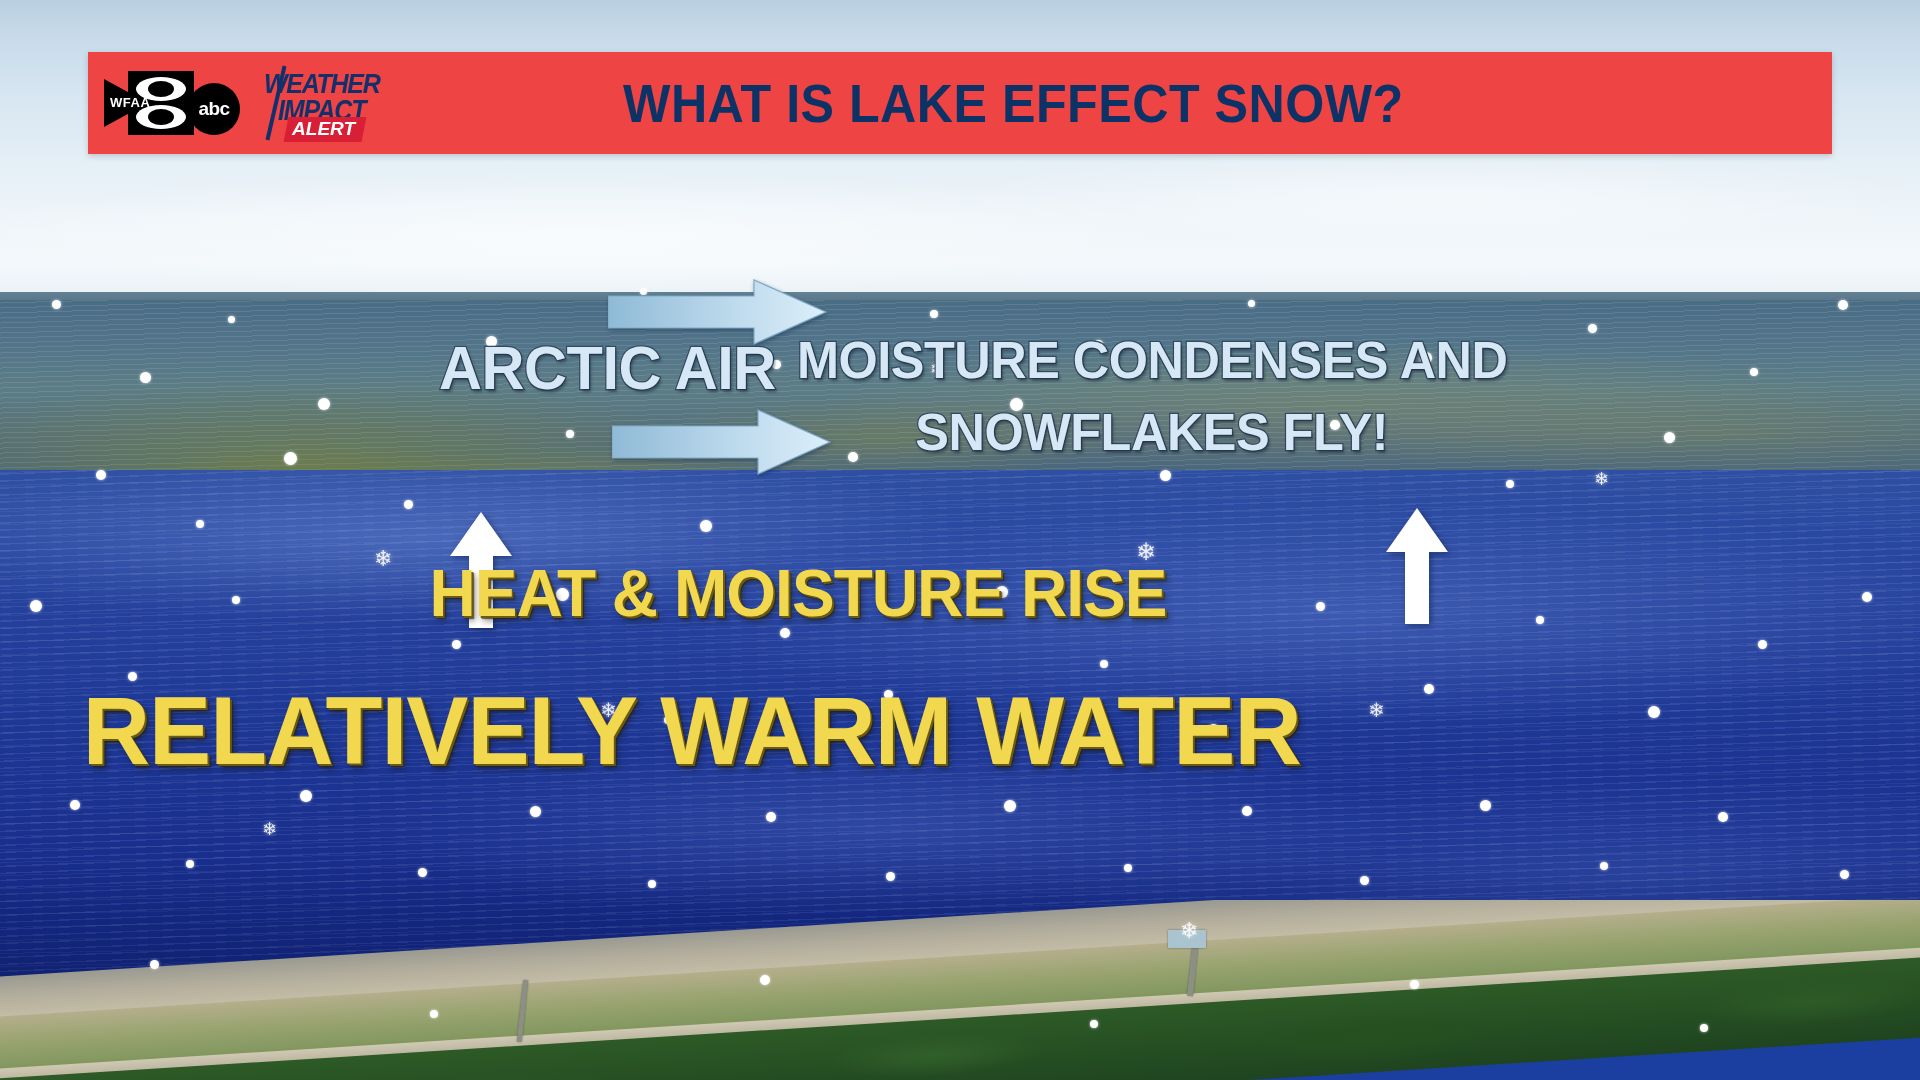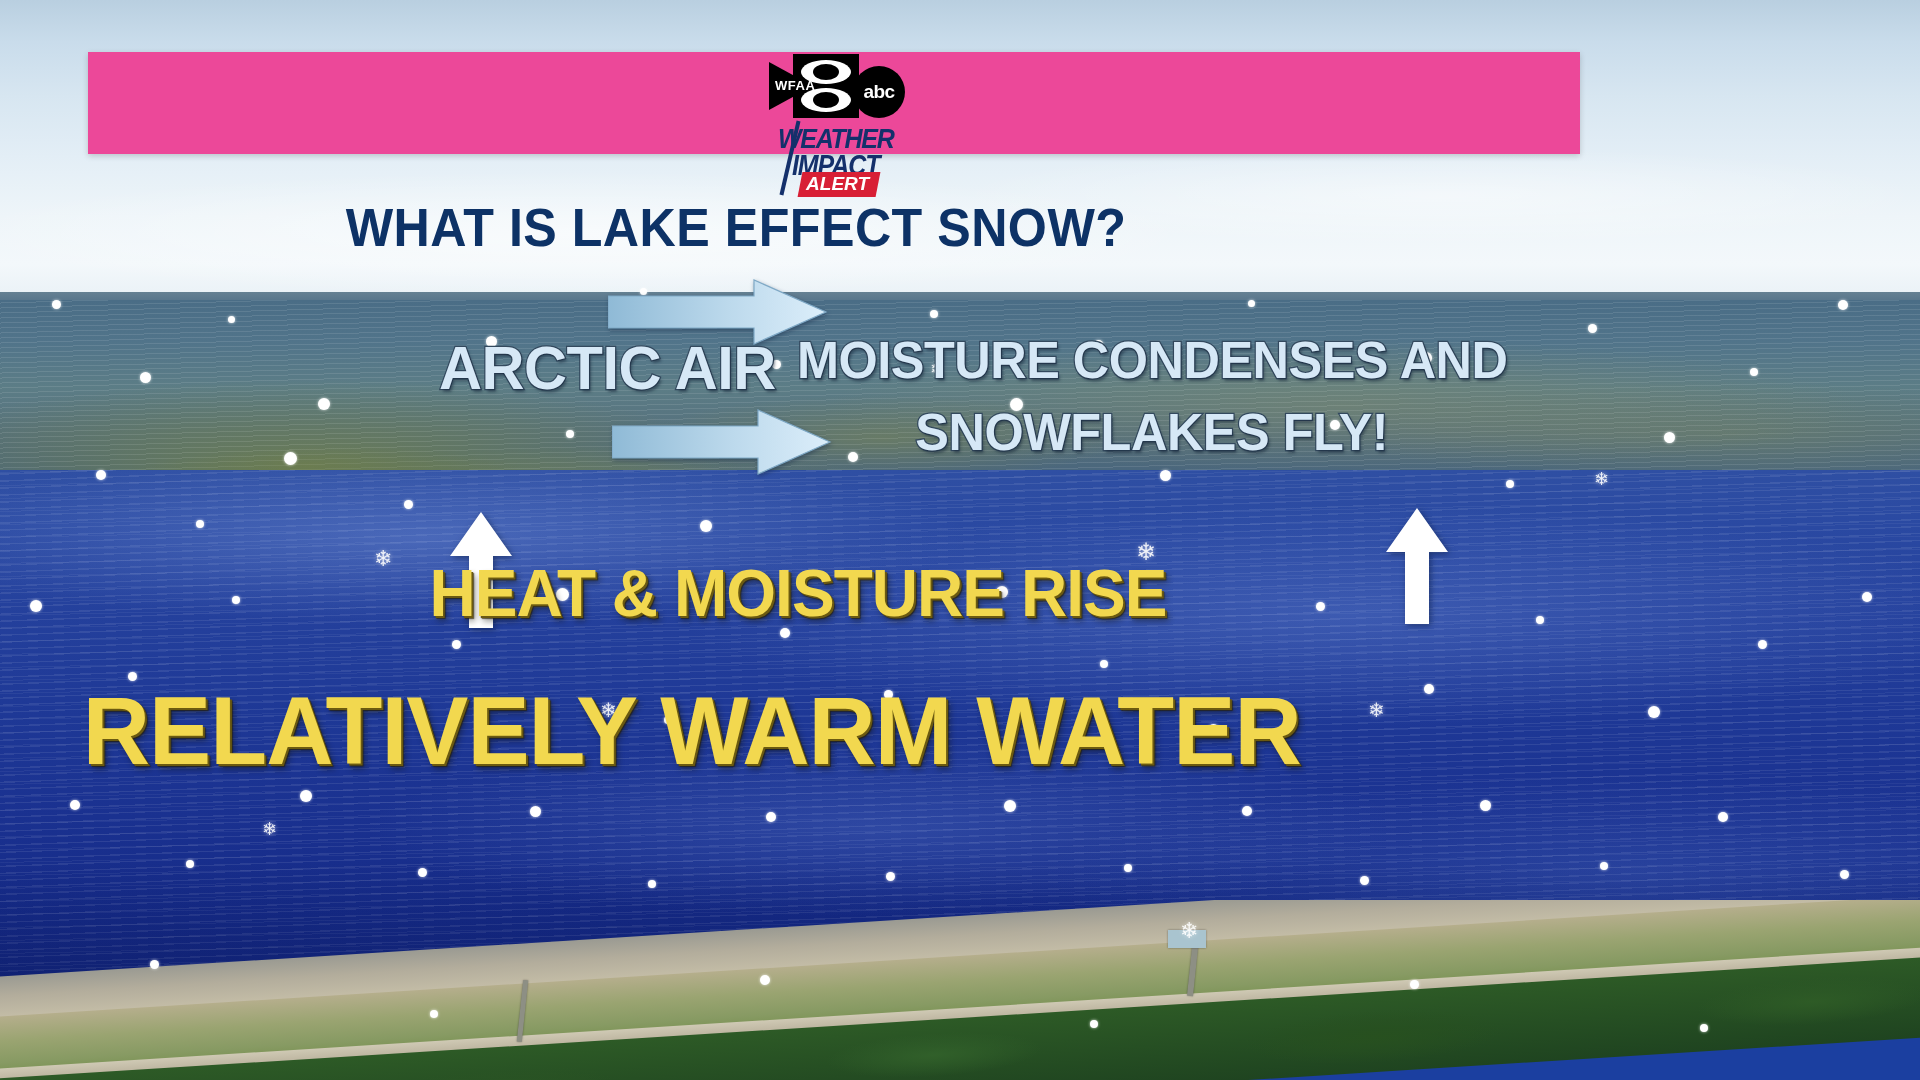--- a/index.html
+++ b/index.html
@@ -195,26 +195,25 @@
     position: absolute;
     color: rgba(255,255,255,.88);
     line-height: 1;
     text-shadow: 0 0 4px rgba(255,255,255,.55);
   }
 
   
   .banner {
     position: absolute;
     left: 88px; top: 52px;
-    width: 1492px; height: 102px;
-    background: #ec4899;
+    width: 1744px; height: 102px;
+    background: #ef4444;
     display: flex;
     align-items: center;
     box-shadow: 0 2px 6px rgba(0,0,0,.18);
-    flex-direction: column;
   }
   .logo-wfaa {
     position: relative;
     width: 148px; height: 68px;
     margin-left: 14px;
     flex: 0 0 auto;
   }
   .wfaa-square {
     position: absolute;
     left: 26px; top: 2px;

